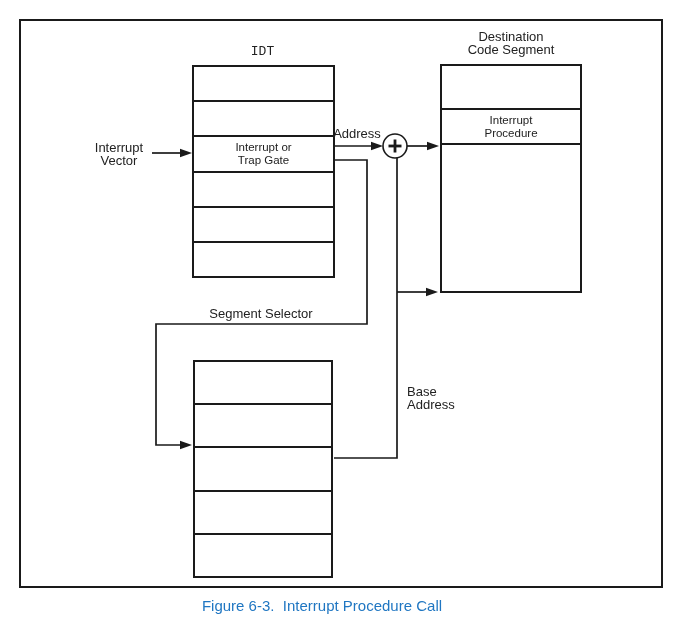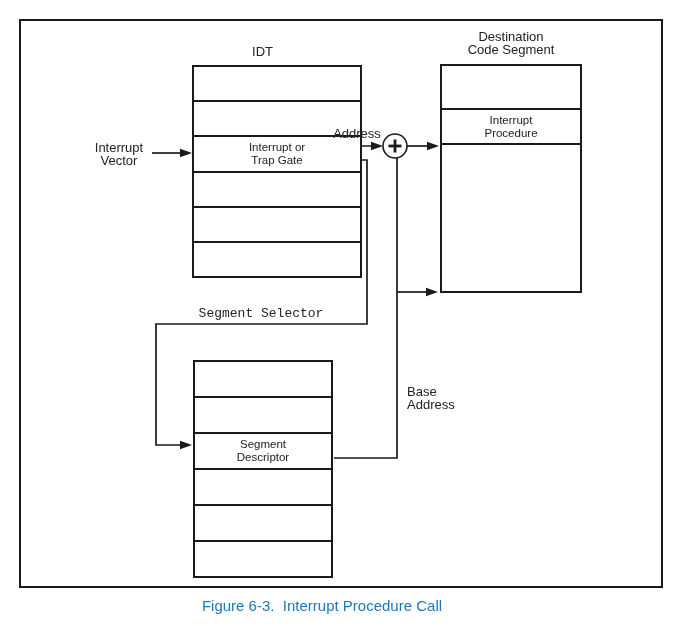--- a/index.html
+++ b/index.html
@@ -10,40 +10,40 @@
   .outer-border{
     position:absolute;left:19px;top:19px;width:640px;height:565px;
     border:2px solid var(--line,#1a1a1a);background:transparent;
   }
   .box-table{
     position:absolute;box-sizing:border-box;border:2px solid var(--line,#1a1a1a);
     display:flex;flex-direction:column;background:#fff;
   }
   .box-table .row{flex:1;display:flex;align-items:center;justify-content:center;}
   .box-table .row + .row{border-top:2px solid var(--line,#1a1a1a);}
-  .idt{left:192px;top:65px;width:170px;height:213px;}
+  .idt{left:192px;top:65px;width:143px;height:213px;}
   .dest{left:440px;top:64px;width:142px;height:229px;}
   .dest .row-a{flex:0 0 42px;}
   .dest .row-b{flex:0 0 33px;}
   .dest .row-c{flex:1;}
   .gdt{left:193px;top:360px;width:140px;height:218px;}
   .lbl{
     position:absolute;font-size:13px;line-height:13px;white-space:pre-line;
     color:#222;
   }
   .cell-label{
     font-size:11.5px;line-height:13px;text-align:center;white-space:pre-line;color:#222;
   }
   .t-center{text-align:center;}
-  .title-idt{left:192px;top:45px;width:141px;}
+  .title-idt{left:192px;top:45px;width:141px;font-family:Liberation Mono, monospace;}
   .title-dest{left:440px;top:30px;width:142px;}
   .title-gdt{left:193px;top:342px;width:140px;}
   .lbl-iv{left:84px;top:141px;width:70px;}
   .lbl-offset{left:332px;top:127px;width:50px;}
-  .lbl-selector{left:155px;top:307px;width:212px;font-family:Liberation Mono, monospace;}
+  .lbl-selector{left:155px;top:307px;width:212px;}
   .lbl-base{left:407px;top:361px;margin-top:24px;}
   .caption{
     position:absolute;left:0;top:597px;width:644px;text-align:center;
     font-size:15px;font-weight:normal;color:var(--caption,#1f76c2);white-space:pre;
   }
   svg.wires{position:absolute;left:0;top:0;pointer-events:none;}
   svg.wires line, svg.wires polyline{stroke:var(--line,#1a1a1a);stroke-width:1.7;fill:none;}
   svg.wires polygon{fill:var(--line,#1a1a1a);stroke:none;}
   svg.wires .adder-circle{fill:#fff;stroke:var(--line,#1a1a1a);stroke-width:1.6;}
   svg.wires .plus{stroke:var(--line,#1a1a1a);stroke-width:2.8;}
@@ -113,24 +113,20 @@
     <div class="row row-b">
       <span class="cell-label">Interrupt
 Procedure</span>
     </div>
     <div class="row row-c"></div>
   </div>
 
   <div class="box-table gdt">
     <div class="row"></div>
     <div class="row"></div>
-    <div class="row">
-      <span class="cell-label">Segment
-Descriptor</span>
-    </div>
     <div class="row"></div>
     <div class="row"></div>
     <div class="row"></div>
   </div>
 
   <div class="lbl t-center lbl-iv">Interrupt
 Vector</div>
   <div class="lbl t-center lbl-offset">Address</div>
   <div class="lbl t-center lbl-selector">Segment Selector</div>
   <div class="lbl lbl-base">Base

